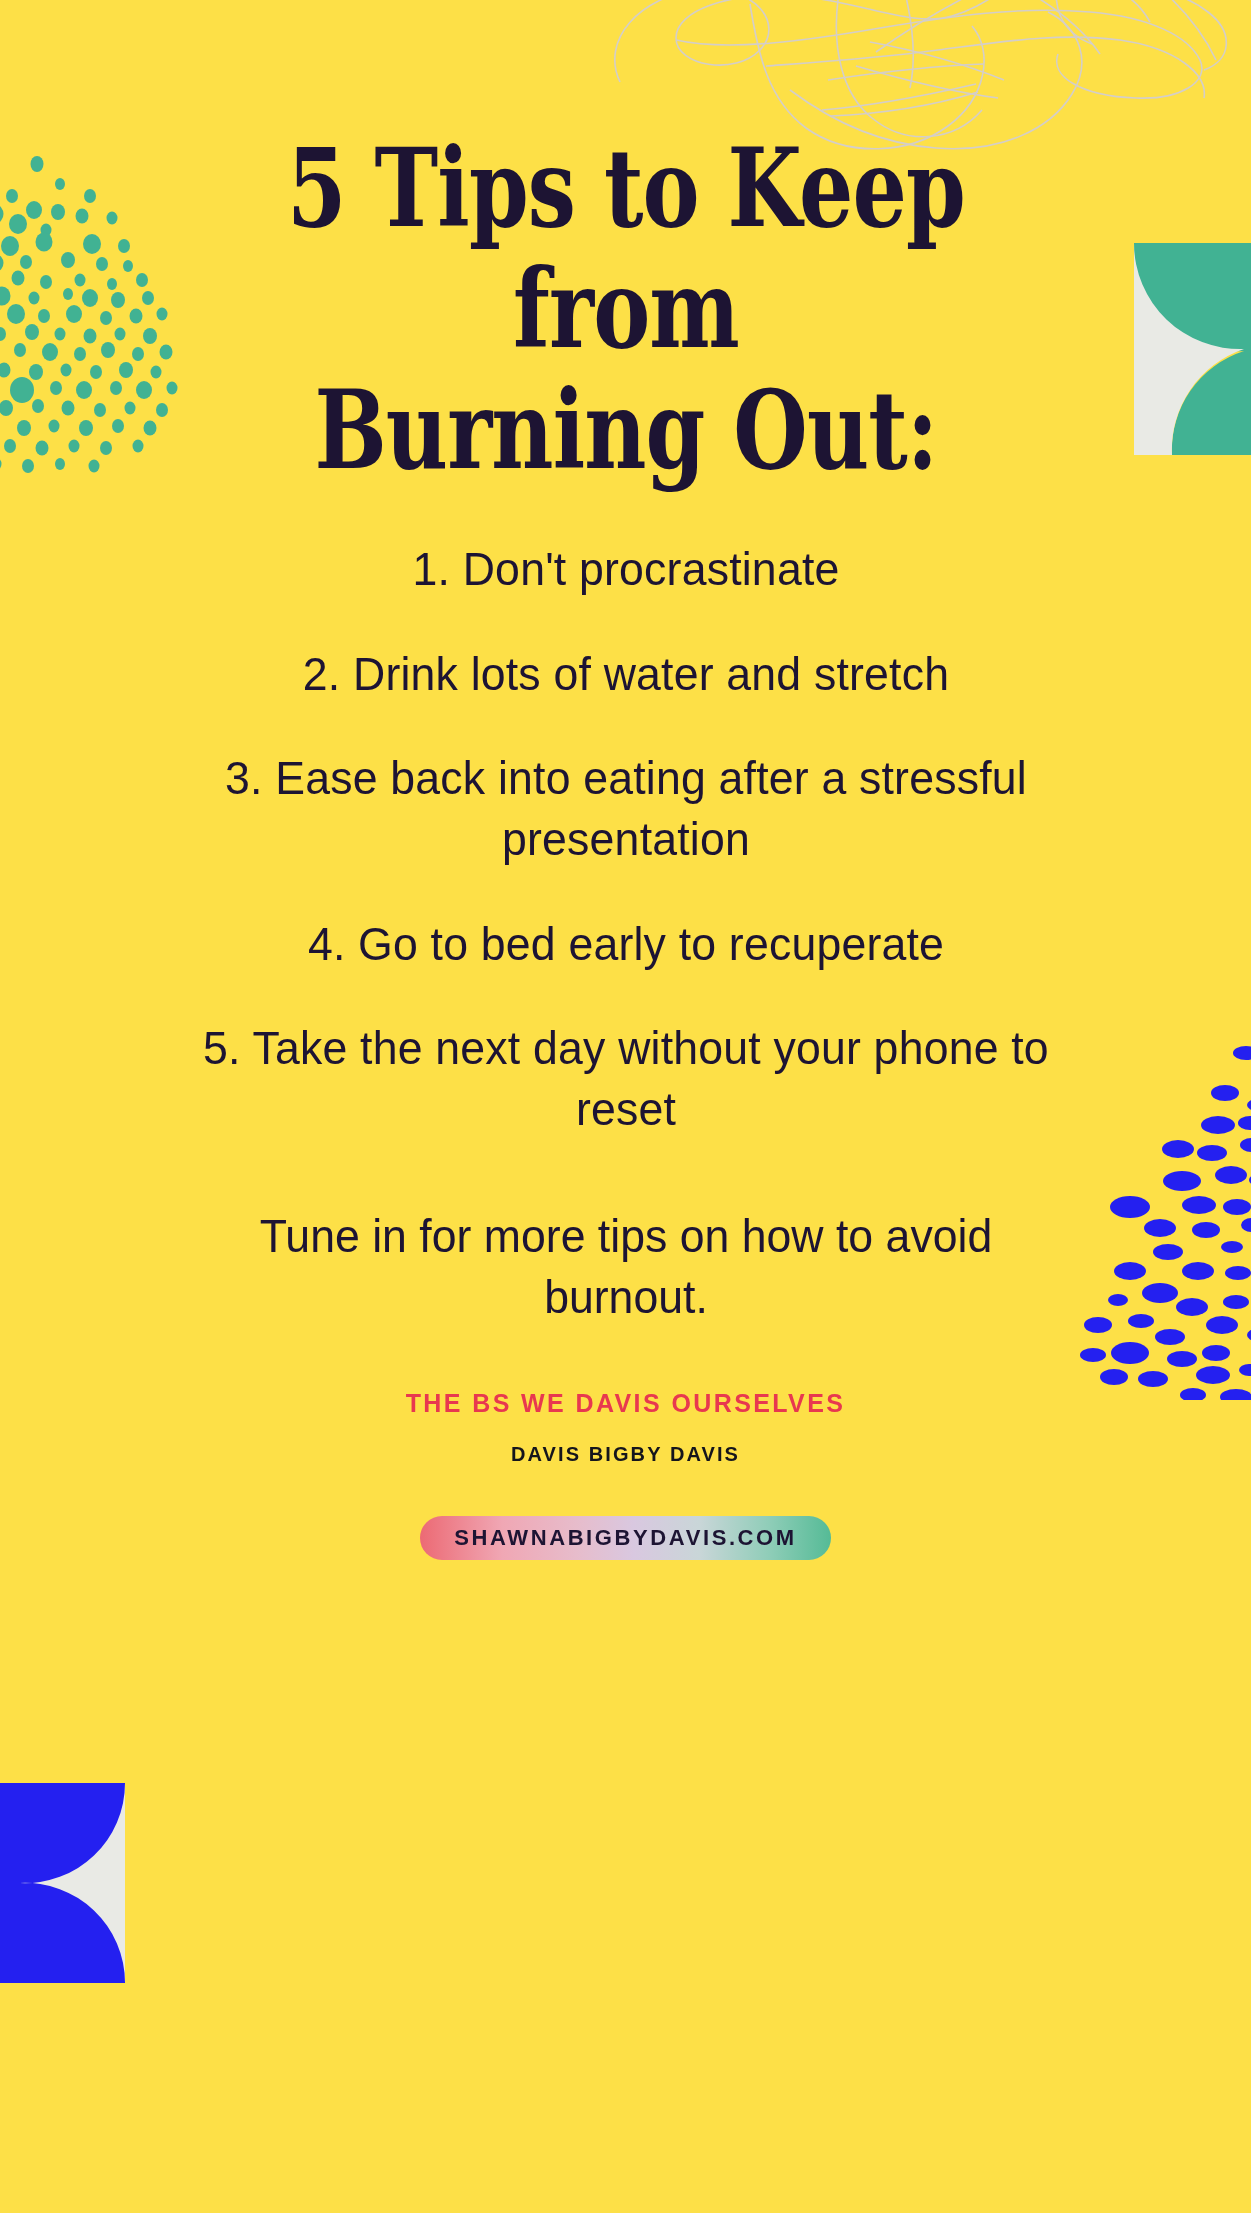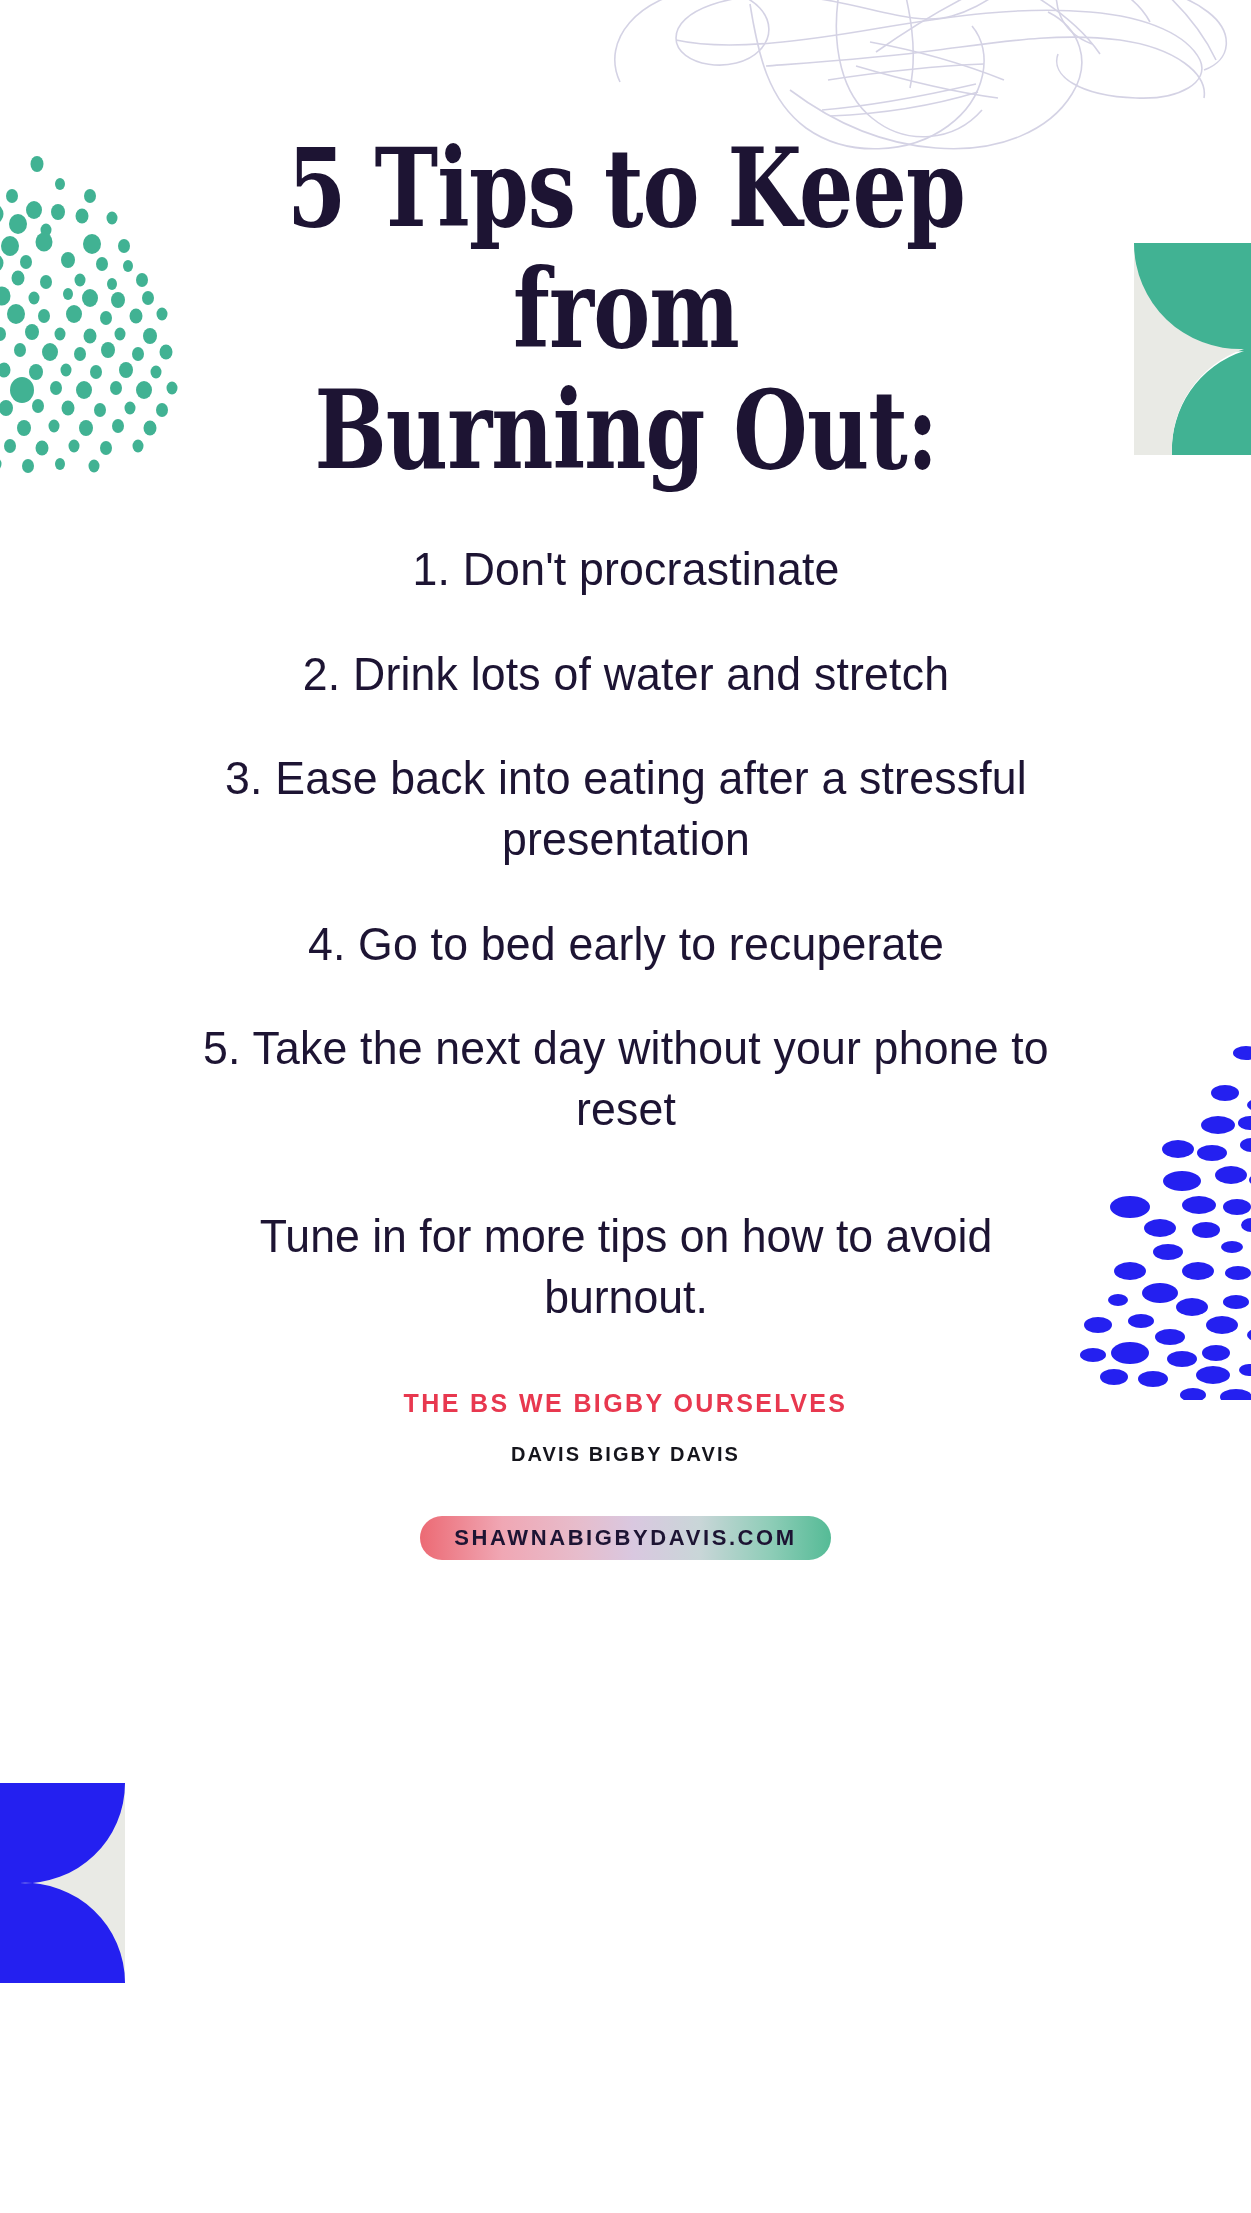--- a/index.html
+++ b/index.html
@@ -8,21 +8,21 @@
     width:1251px;
     height:2213px;
     background:#e9eae5;
     overflow:hidden;
   }
 
   #poster {
     position:relative;
     width:1251px;
     height:2213px;
-    background:#ffffff;
+    background:#fde047;
     font-family:"Liberation Sans", sans-serif;
     overflow:hidden;
   }
 
   
   .deco { position:absolute; pointer-events:none; }
 
   #scribble { top:-30px; left:580px; width:680px; height:190px; opacity:.85; }
 
   #green-dots { top:138px; left:-18px; width:215px; height:340px; }
@@ -303,18 +303,18 @@
 
     <div id="tips">
       <p class="tip">1. Don't procrastinate</p>
       <p class="tip">2. Drink lots of water and stretch</p>
       <p class="tip">3. Ease back into eating after a stressful presentation</p>
       <p class="tip">4. Go to bed early to recuperate</p>
       <p class="tip">5. Take the next day without your phone to reset</p>
       <p class="outro">Tune in for more tips on how to avoid burnout.</p>
     </div>
 
-    <div id="brand">THE BS WE BIGBY OURSELVES</div>
+    <div id="brand">THE BS WE DAVIS OURSELVES</div>
     <div id="author">DAVIS BIGBY DAVIS</div>
     <div id="website-pill">SHAWNABIGBYDAVIS.COM</div>
 
   </div>
 </div>
 
 </body></html>

